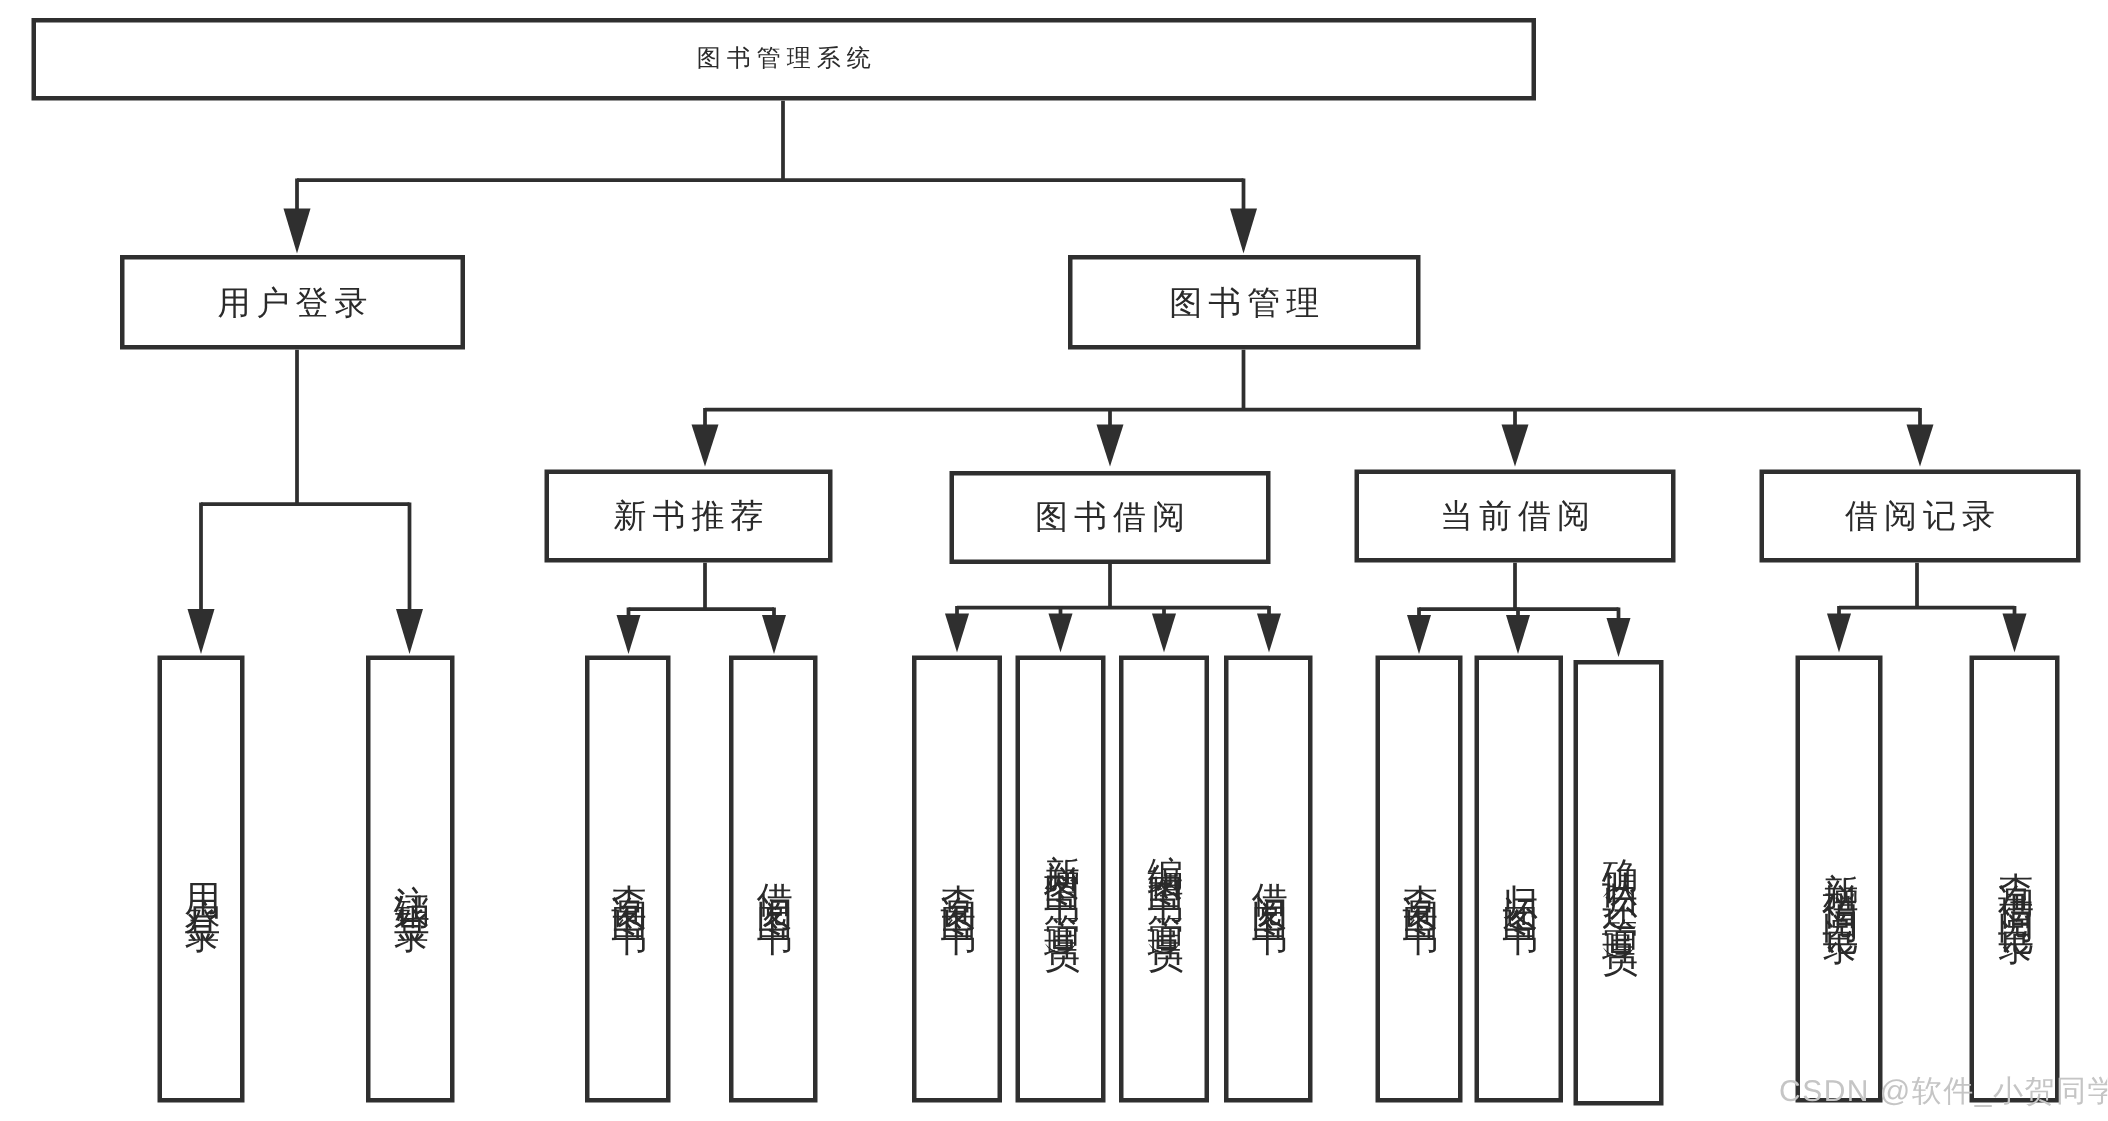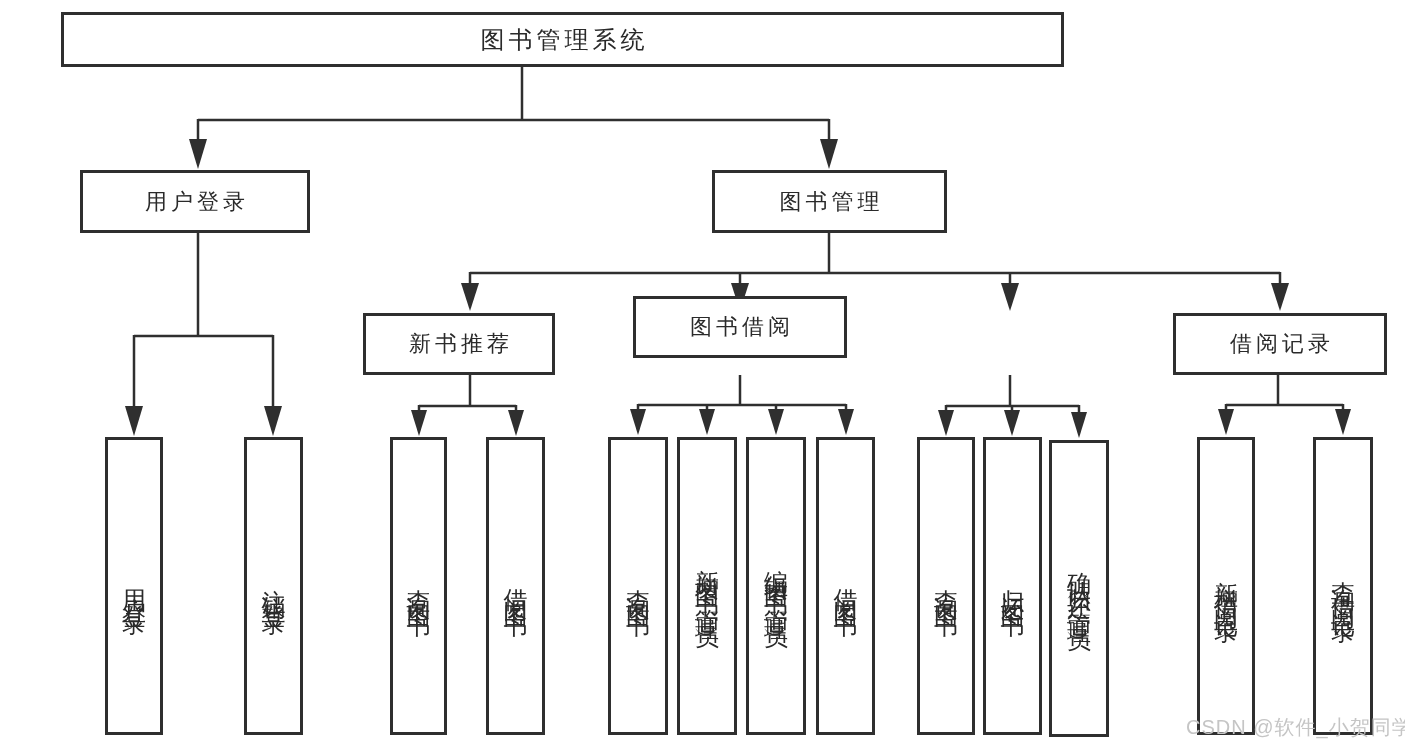--- a/index.html
+++ b/index.html
@@ -36,22 +36,21 @@
     display: flex;
     align-items: center;
     justify-content: center;
     z-index: 1;
     color: #2a2a2a;
     font-size: 22px;
     letter-spacing: 4px;
     white-space: nowrap;
   }
   .hbox.root {
-    font-size: 24px;
-    margin-left: 40px;
+    font-size: 16px;
   }
   .hbox span { text-indent: 4px; }
   .vbox {
     position: absolute;
     box-sizing: border-box;
     border: 3px solid #2f2f2f;
     background: #ffffff;
     display: flex;
     align-items: center;
     justify-content: center;
@@ -151,22 +150,25 @@
   <div class="hbox" style="left:80px; top:170px; width:230px; height:63px;">
     <span>用户登录</span>
   </div>
   <div class="hbox" style="left:712px; top:170px; width:235px; height:63px;">
     <span>图书管理</span>
   </div>
 
   <div class="hbox" style="left:363px; top:313px; width:192px; height:62px;">
     <span>新书推荐</span>
   </div>
-  <div class="hbox" style="left:633px; top:296px; width:214px; height:62px;">
+  <div class="hbox" style="left:633px; top:314px; width:214px; height:62px;">
     <span>图书借阅</span>
+  </div>
+  <div class="hbox" style="left:903px; top:313px; width:214px; height:62px;">
+    <span>当前借阅</span>
   </div>
   <div class="hbox" style="left:1173px; top:313px; width:214px; height:62px;">
     <span>借阅记录</span>
   </div>
 
   <div class="vbox" style="left:105px; top:437px; width:58px; height:298px;">
     <span class="vtext">用户登录</span>
   </div>
   <div class="vbox" style="left:244px; top:437px; width:59px; height:298px;">
     <span class="vtext">注销登录</span>

